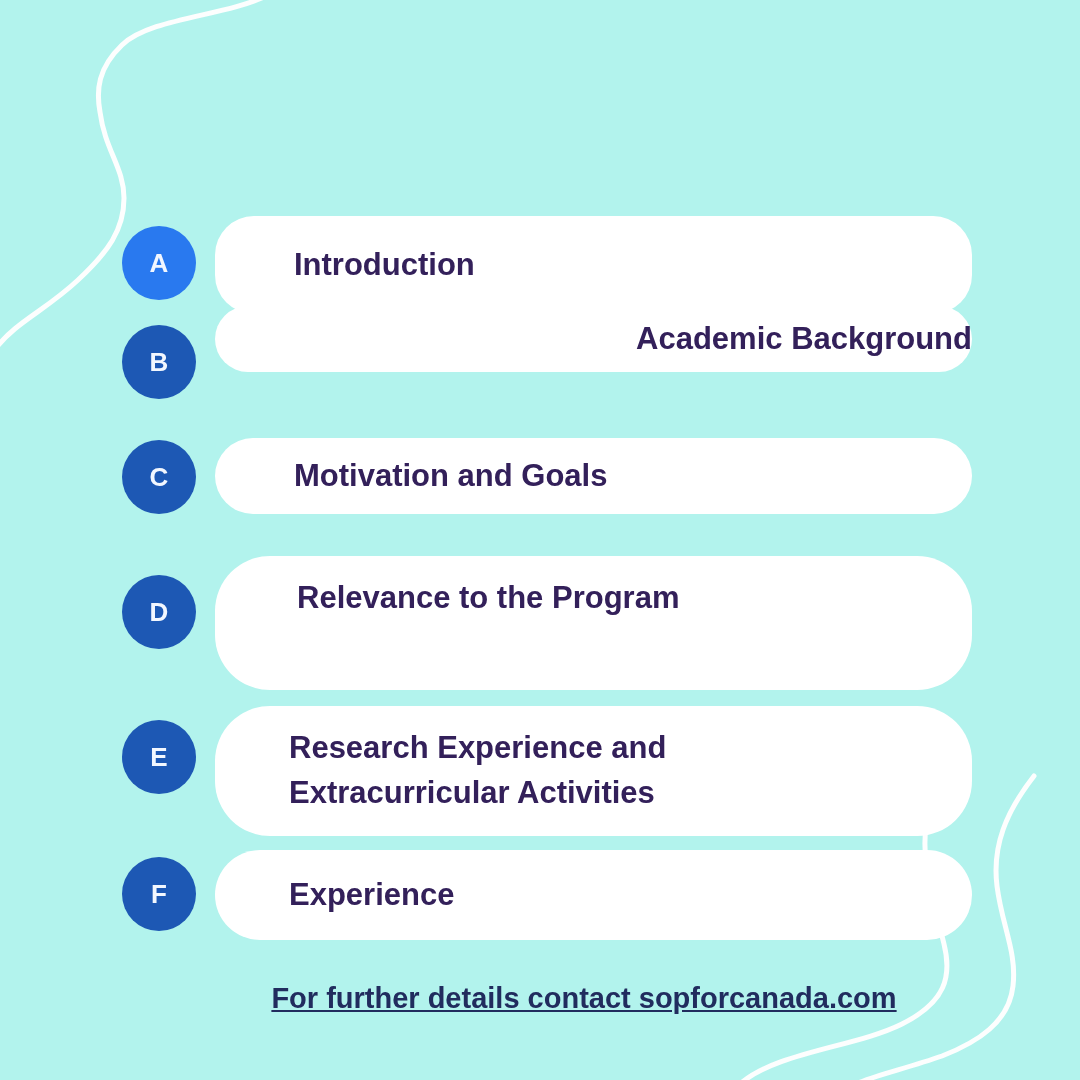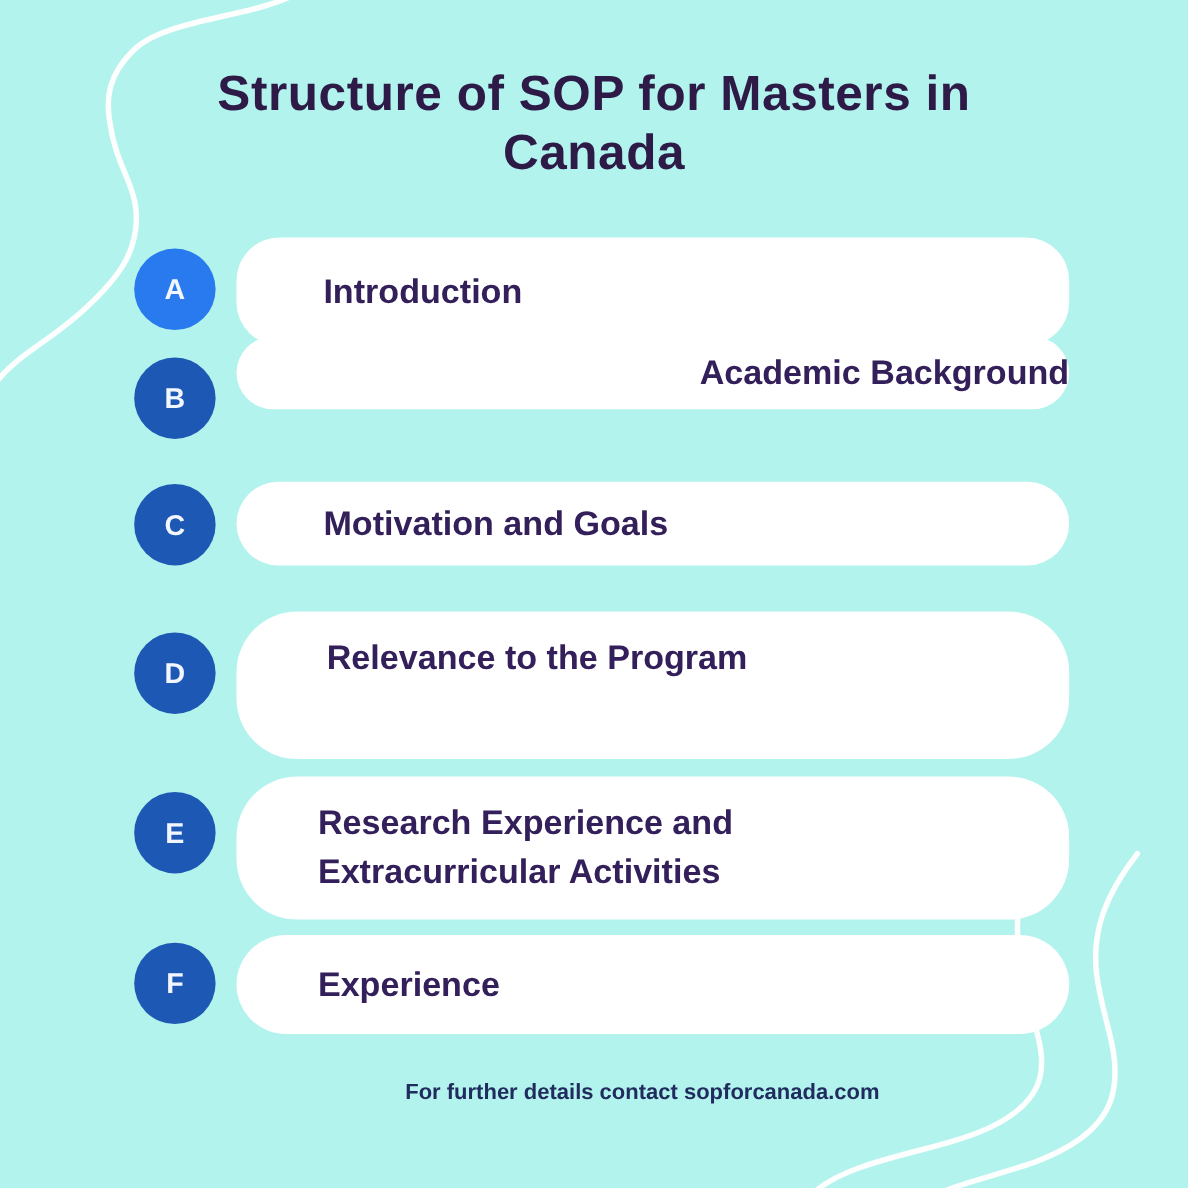--- a/index.html
+++ b/index.html
@@ -89,37 +89,37 @@
   .row-f .badge { top: 857px; }
   .row-f .pill  { top: 850px; height: 90px; border-radius: 45px; padding-left: 74px; }
 
   .footer {
     position: absolute;
     top: 982px;
     left: 50%;
     transform: translateX(-50%);
     margin-left: 44px;
     white-space: nowrap;
-    font-size: 20px;
+    font-size: 29px;
     font-weight: bold;
     color: #212c5e;
+    text-decoration: underline;
   }
 </style>
 </head>
 <body>
 
 <div class="canvas">
 
   <svg class="decor" viewBox="0 0 1080 1080">
     <path d="M266,-4 C225,16 150,18 122,45 C98,68 96,90 100,112 C105,150 124,168 124,198 C124,230 108,252 78,280 C46,310 16,322 -4,348" fill="none" stroke="#fdfefe" stroke-width="5" stroke-linecap="round"></path>
     <path d="M1034,776 C1006,812 992,846 997,886 C1002,926 1017,952 1013,986 C1009,1022 978,1042 942,1056 C908,1068 872,1076 856,1084" fill="none" stroke="#fdfefe" stroke-width="5" stroke-linecap="round"></path>
     <path d="M930,812 C916,848 934,902 944,944 C952,976 946,1002 902,1024 C856,1047 776,1052 740,1084" fill="none" stroke="#fdfefe" stroke-width="5" stroke-linecap="round"></path>
   </svg>
 
-  <h1 class="title">Structure of SOP for Masters in Canada</h1>
 
   <div class="row row-a">
     <div class="badge">A</div>
     <div class="pill">
       <span class="label">Introduction</span>
     </div>
   </div>
 
   <div class="row row-b">
     <div class="badge">B</div>

